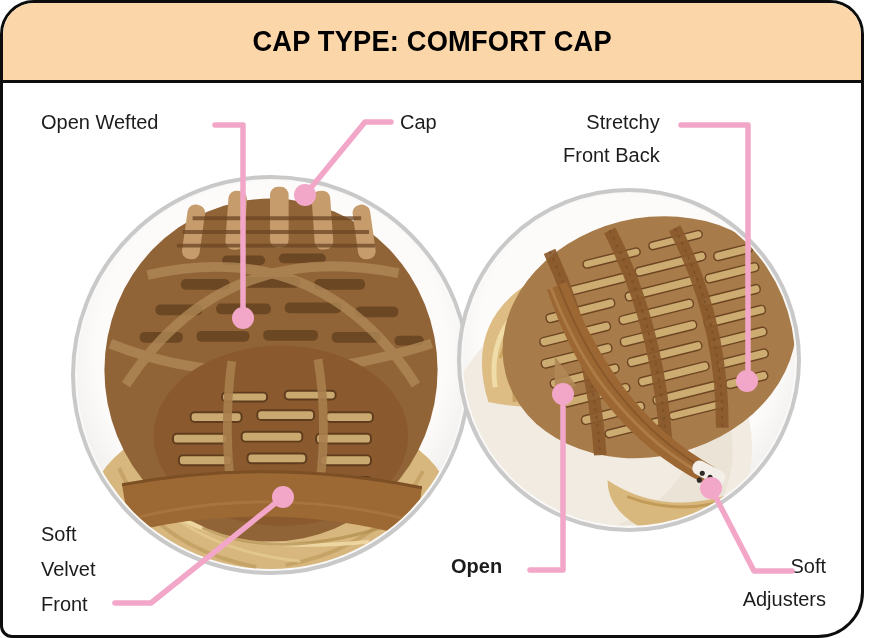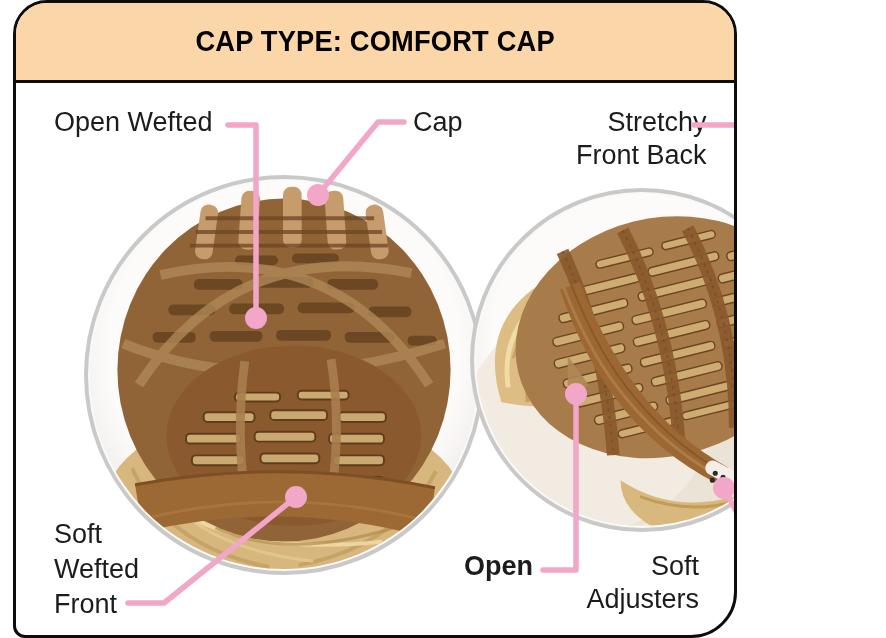--- a/index.html
+++ b/index.html
@@ -4,26 +4,25 @@
 <style>
   :root{
     --header-bg:#FAD6A8;
     --accent-pink:#F2A6C8;
     --frame-border:#0D0D0D;
     --circle-ring:#C9C9C9;
     --label-text:#1C1C1C;
   }
   html,body{margin:0;padding:0;background:#fff;}
   .frame{
-    position:relative;width:724px;height:638px;box-sizing:border-box;
+    position:relative;width:864px;height:638px;box-sizing:border-box;
     border:3px solid var(--frame-border);
     border-radius:34px 34px 46px 12px;
     background:#ffffff;overflow:hidden;
     font-family:"Liberation Sans",sans-serif;
-    margin-left:13px;
   }
   .header{
     position:absolute;top:0;left:0;right:0;height:80px;box-sizing:border-box;
     background:var(--header-bg);
     border-bottom:3px solid var(--frame-border);
     display:flex;align-items:center;justify-content:center;
     border-radius:30px 30px 0 0;
   }
   .header-title{
     font-size:29px;font-weight:700;color:#000;
@@ -31,21 +30,21 @@
   }
   .photo{
     position:absolute;border-radius:50%;box-sizing:border-box;
     border:4px solid var(--circle-ring);overflow:hidden;background:#faf9f8;
   }
   .photo svg{display:block;width:100%;height:100%;}
   #photo-left{left:68px;top:172px;width:400px;height:400px;}
   #photo-right{left:454px;top:185px;width:344px;height:344px;z-index:2;}
   .callout{
     position:absolute;z-index:4;color:var(--label-text);
-    font-size:27px;line-height:33px;white-space:nowrap;
+    font-size:20px;line-height:33px;white-space:nowrap;
   }
   #co-open-wefted-top{left:38px;top:103px;}
   #co-wefted-cap{left:397px;top:103px;}
   #co-stretchy-wefted-back{left:560px;top:103px;text-align:right;}
   #co-soft-velvet-front{left:38px;top:514px;line-height:35px;}
   #co-open-ear-tabs{left:448px;top:547px;font-weight:bold;}
   #co-soft-adjusters{right:35px;top:547px;text-align:right;}
   .leaders{
     position:absolute;left:0;top:0;width:886px;height:638px;
     z-index:5;pointer-events:none;
@@ -259,21 +258,21 @@
   </div>
   <div class="callout" id="co-wefted-cap">
     <div>Cap</div>
   </div>
   <div class="callout" id="co-stretchy-wefted-back">
     <div>Stretchy</div>
     <div>Front Back</div>
   </div>
   <div class="callout" id="co-soft-velvet-front">
     <div>Soft</div>
-    <div>Wefted</div>
+    <div>Velvet</div>
     <div>Front</div>
   </div>
   <div class="callout" id="co-open-ear-tabs">
     <div>Open</div>
   </div>
   <div class="callout" id="co-soft-adjusters">
     <div>Soft</div>
     <div>Adjusters</div>
   </div>
 

